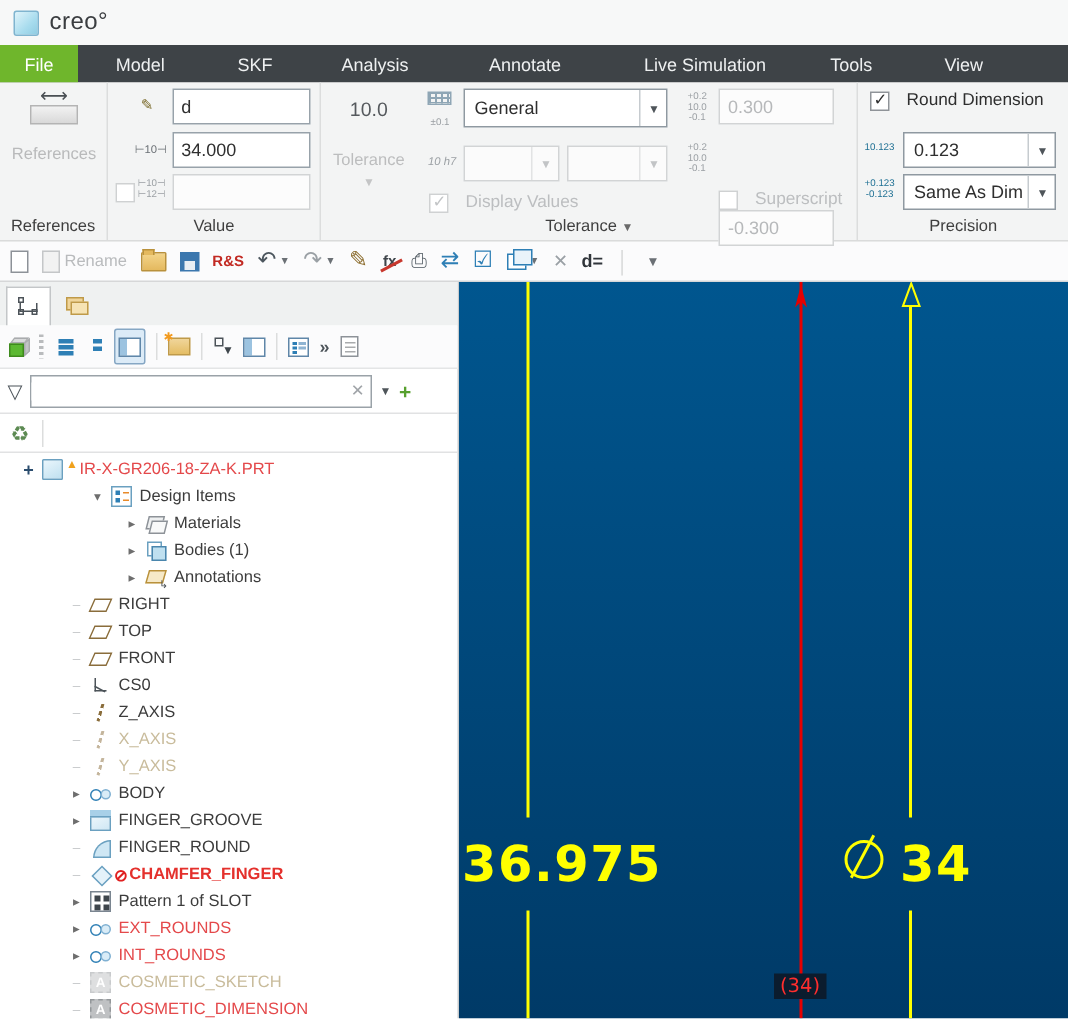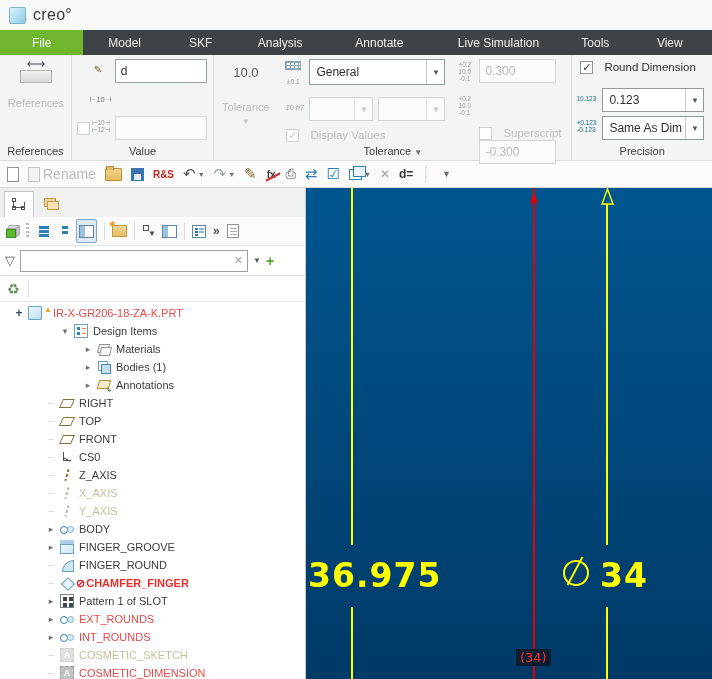--- a/index.html
+++ b/index.html
@@ -8,21 +8,21 @@
 
   
   .titlebar{height:30px;background:#f7f8f8;display:flex;align-items:center;padding-left:9px;gap:7px;flex:0 0 auto;}
   .logo-cube{width:15px;height:15px;background:linear-gradient(135deg,#dff3fa 0%,#a8dcee 60%,#8fcce2 100%);border:1px solid #7fb4cf;border-radius:2px;}
   .logo-text{font-size:16px;color:#3a3d40;letter-spacing:.3px;}
 
   
   .tabbar{height:25px;background:#3e4347;display:flex;flex:0 0 auto;}
   .tab{color:#eef0f1;font-size:12px;display:flex;align-items:center;justify-content:center;cursor:default;}
   .tab.active{background:#6fb62c;color:#fff;}
-  .tw0{width:84px}.tw1{width:83px}.tw2{width:70px}.tw3{width:90px}.tw4{width:130px}.tw5{width:110px}.tw6{width:65px}.tw7{width:85px}
+  .tw0{width:52px}.tw1{width:83px}.tw2{width:70px}.tw3{width:90px}.tw4{width:130px}.tw5{width:110px}.tw6{width:65px}.tw7{width:85px}
 
   
   .ribbon{height:105px;background:#f3f4f4;display:flex;border-bottom:1px solid #dadbdb;flex:0 0 auto;position:relative;}
   .rgroup{position:relative;box-sizing:border-box;border-right:1px solid #dcdddd;height:100%;}
   .glabel{position:absolute;bottom:3px;left:0;width:100%;text-align:center;font-size:11px;color:#3f3f3f;white-space:nowrap;}
   .glabel .dda{font-size:8px;color:#6a6a6a;}
   .g-ref{width:72px;}
   .ref-btn{position:absolute;top:4px;left:6px;width:60px;height:72px;display:flex;flex-direction:column;align-items:center;}
   .ref-ico-line{font-size:13px;color:#4a4f54;line-height:10px;}
   .ref-ico-box{width:30px;height:11px;background:linear-gradient(#f2f2f2,#d9d9d9);border:1px solid #b4b4b4;margin-top:1px;}
@@ -57,21 +57,21 @@
   .tbl-ico .grid{display:block;width:16px;height:9px;margin:0 auto;background:
      repeating-linear-gradient(to right,#8fa6b5 0 1px,transparent 1px 4px),
      repeating-linear-gradient(to bottom,#8fa6b5 0 1px,transparent 1px 3px);border:1px solid #8fa6b5;box-sizing:border-box;}
   .fit-ico{font-size:7.5px;color:#9a9fa3;font-style:italic;}
 
   
   .qbar{height:26px;background:#fbfbfc;border-bottom:1px solid #d6d7d8;display:flex;align-items:center;gap:9px;padding-left:7px;flex:0 0 auto;}
   .qi{display:inline-flex;align-items:center;justify-content:center;height:20px;}
   .qi-doc{width:12px;height:15px;background:#fff;border:1px solid #8d9298;box-sizing:border-box;}
   .qi-doc.gray{border-color:#c4c6c8;background:#f2f2f2;}
-  .q-label{font-size:14px;color:#b9bbbd;margin-left:3px;}
+  .q-label{font-size:11px;color:#b9bbbd;margin-left:3px;}
   .qi-folder{width:15px;height:11px;background:linear-gradient(#f3d48a,#e4b95f);border:1px solid #b9913c;border-radius:1px;position:relative;}
   .qi-folder::before{content:"";position:absolute;top:-3px;left:0;width:6px;height:3px;background:#e4b95f;border:1px solid #b9913c;border-bottom:none;}
   .qi-save{width:13px;height:13px;background:#3b77ae;position:relative;}
   .qi-save::after{content:"";position:absolute;left:3px;top:6px;width:7px;height:6px;background:#e8eef4;}
   .q-rs{font-size:10px;font-weight:bold;color:#c22a23;}
   .q-glyph{font-size:15px;color:#4c565e;line-height:16px;}
   .q-glyph.blue{color:#2e7fb5;}
   .q-glyph.dim{color:#9aa0a5;}
   .q-dda{font-size:7px;color:#6b7075;margin-left:2px;}
   .q-fx{font-size:10px;font-weight:bold;color:#3e444a;position:relative;padding:0 1px;}
@@ -234,20 +234,21 @@
         <span class="ref-ico-box"></span>
         <span class="ref-btn-label">References</span>
       </div>
       <div class="glabel">References</div>
     </div>
 
     <div class="rgroup g-value">
       <span class="rrow-ico" style="left:22px;top:9px;color:#7a6a2a;">✎</span>
       <input class="rinput" style="left: 43px; top: 4px; width: 92px;" value="d">
       <span class="rrow-ico micro" style="left:18px;top:41px;font-size:7.5px;color:#6a6f74;">⊢10⊣</span>
+      <input class="rinput" style="left: 43px; top: 33px; width: 92px;" value="34.000">
       <span class="cb disabled" style="position:absolute;left:5px;top:67px;"></span>
       <span class="rrow-ico micro" style="left:20px;top:64px;">
         <i style="font-style:normal;display:block;">⊢10⊣</i>
         <i style="font-style:normal;display:block;">⊢12⊣</i>
       </span>
       <input class="rinput" style="left: 43px; top: 61px; width: 92px;" disabled="" value="">
       <div class="glabel">Value</div>
     </div>
 
     <div class="tol-wrap">

